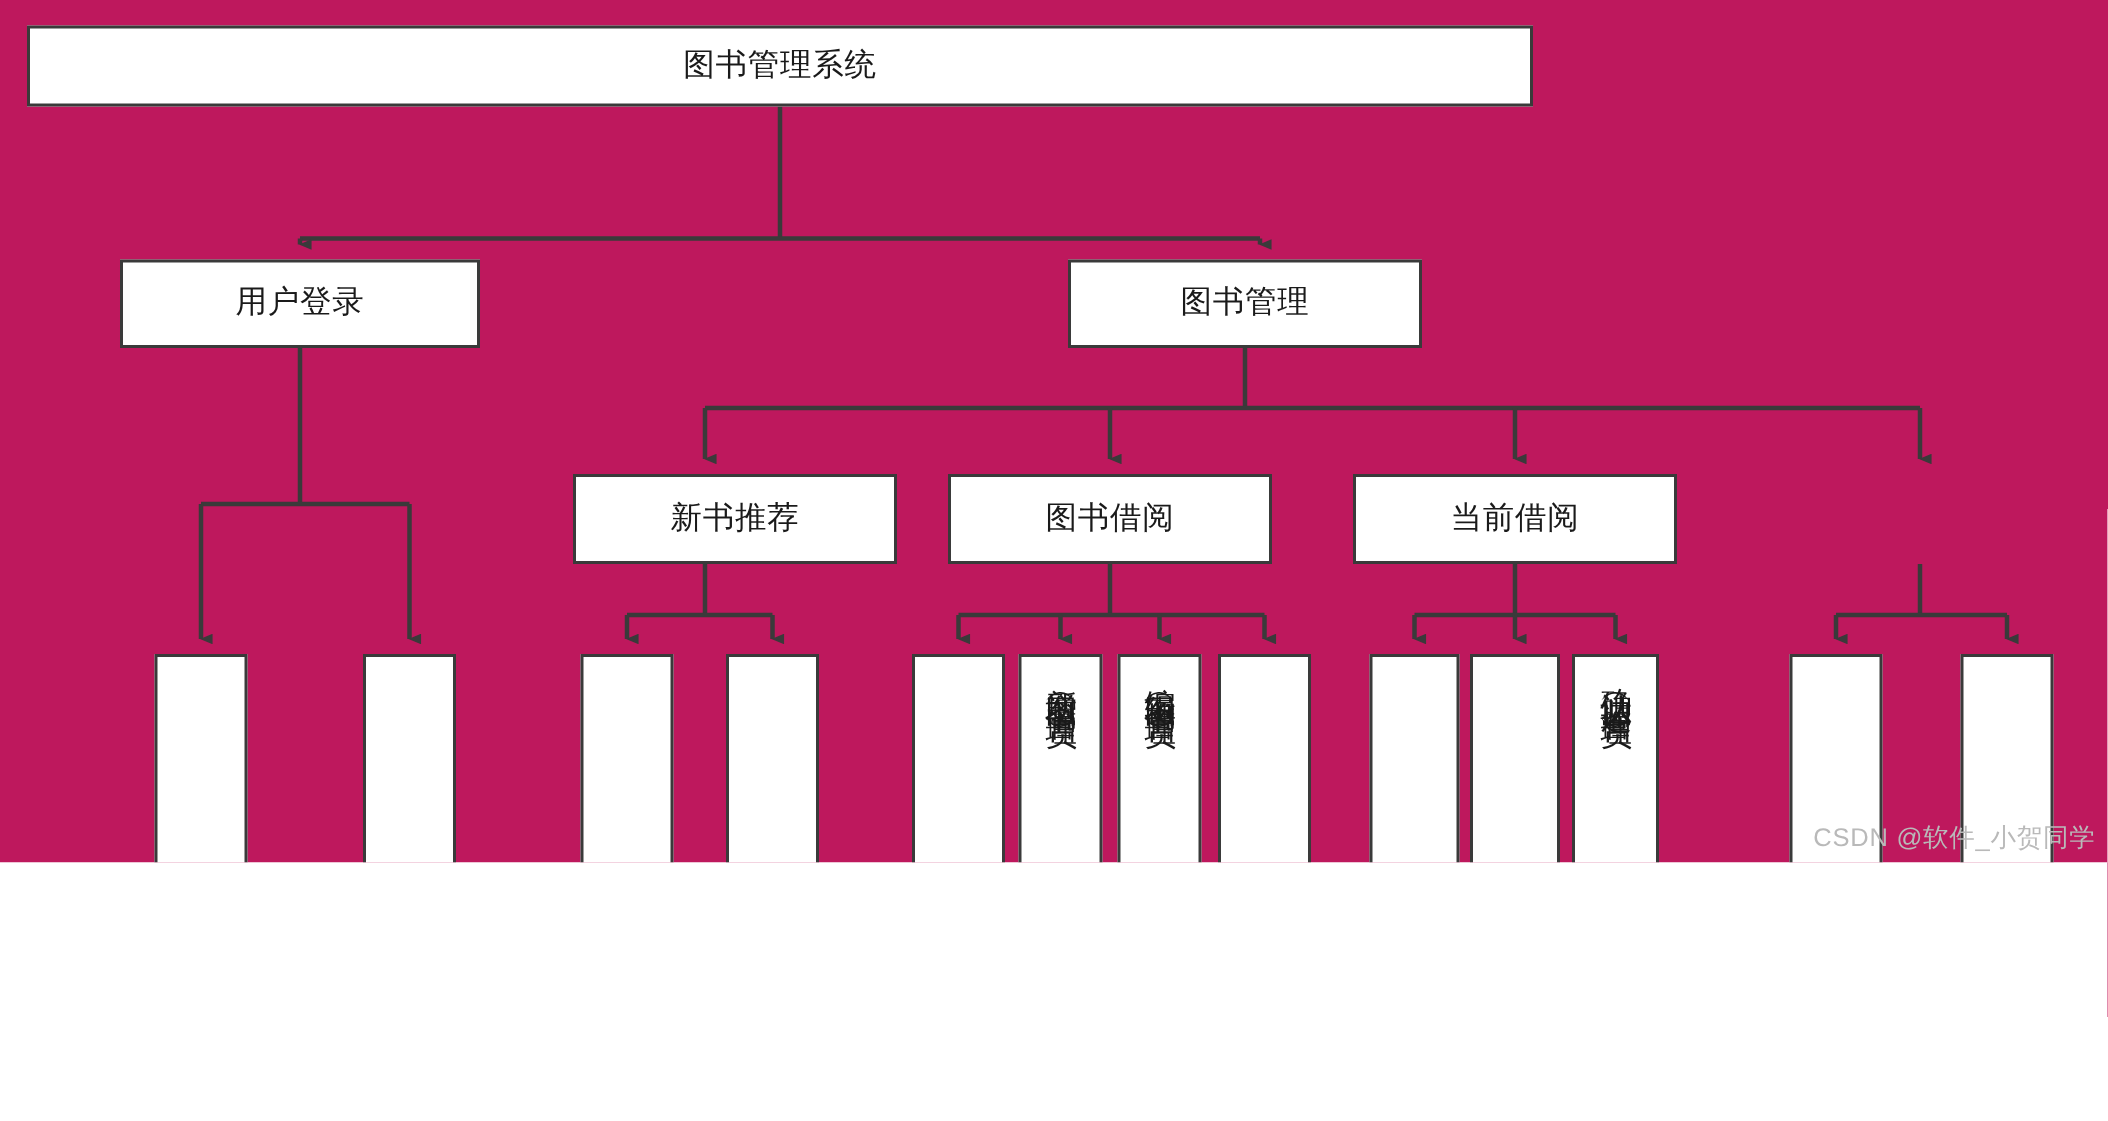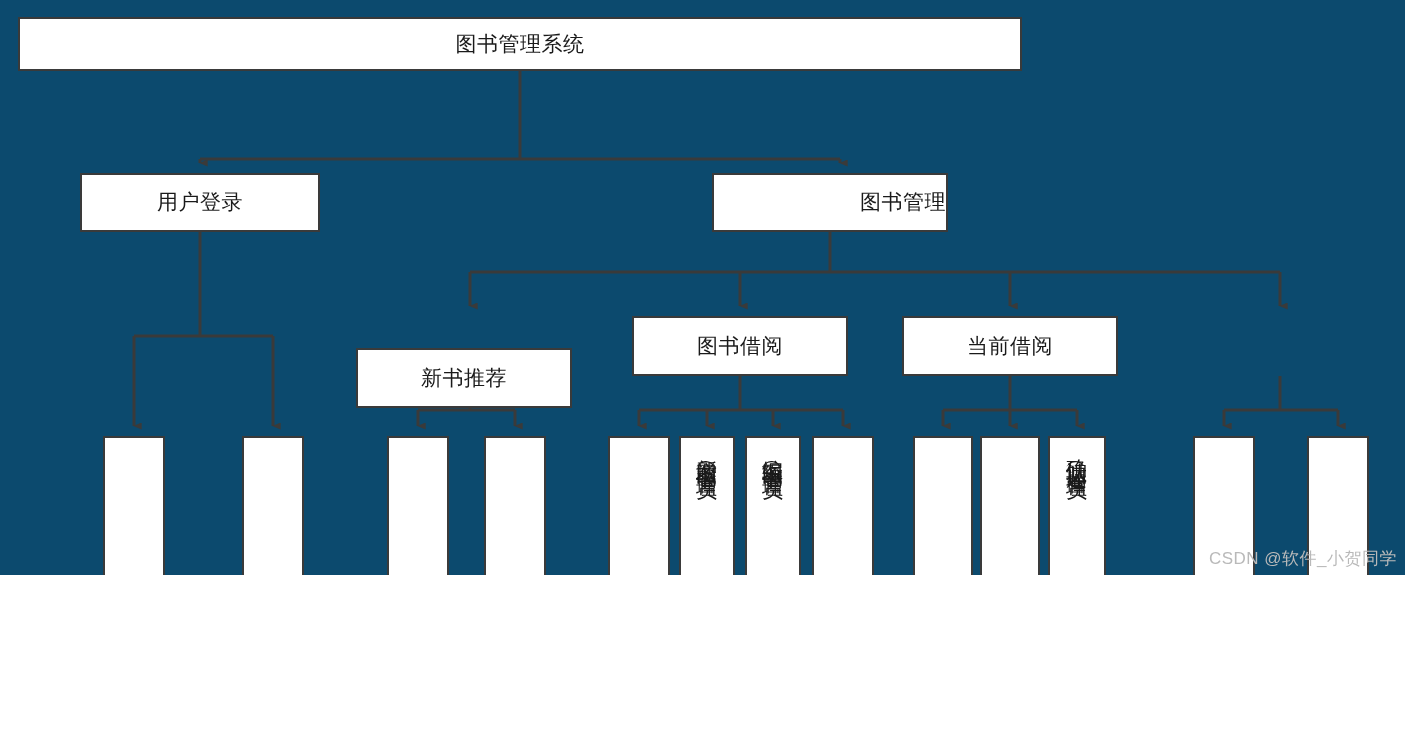--- a/index.html
+++ b/index.html
@@ -7,21 +7,21 @@
     padding: 0;
     background: #ffffff;
   }
   body {
     font-family: "Liberation Sans", "DejaVu Sans", sans-serif;
   }
   #canvas {
     position: relative;
     width: 1405px;
     height: 575px;
-    background: #0c4a6e;
+    background: #be185d;
     overflow: hidden;
   }
   #diagram-svg {
     position: absolute;
     left: 0;
     top: 0;
     width: 1405px;
     height: 747px;
   }
   .node-box {
@@ -139,25 +139,25 @@
     </g>
   </svg>
 
   <div class="node-box" id="node-root" style="left: 18px; top: 17px; width: 1004px; height: 54px;">
     <span class="node-label-h">图书管理系统</span>
   </div>
 
   <div class="node-box" id="node-l2-0" style="left: 80px; top: 173px; width: 240px; height: 59px;">
     <span class="node-label-h">用户登录</span>
   </div>
-  <div class="node-box" id="node-l2-1" style="left: 712px; top: 173px; width: 236px; height: 59px; justify-content: flex-end;">
+  <div class="node-box" id="node-l2-1" style="left: 712px; top: 173px; width: 236px; height: 59px;">
     <span class="node-label-h">图书管理</span>
   </div>
 
-  <div class="node-box" id="node-l3-0" style="left: 356px; top: 316px; width: 216px; height: 60px; margin-top: 32px;">
+  <div class="node-box" id="node-l3-0" style="left: 382px; top: 316px; width: 216px; height: 60px;">
     <span class="node-label-h">新书推荐</span>
   </div>
   <div class="node-box" id="node-l3-2" style="left: 902px; top: 316px; width: 216px; height: 60px;">
     <span class="node-label-h">当前借阅</span>
   </div>
   <div class="node-box" id="node-l3-1" style="left: 632px; top: 316px; width: 216px; height: 60px;">
     <span class="node-label-h">图书借阅</span>
   </div>
 
   <div class="node-box vertical vcenter" id="leaf-0" style="left: 103px; top: 436px; width: 62px; height: 299px;">

